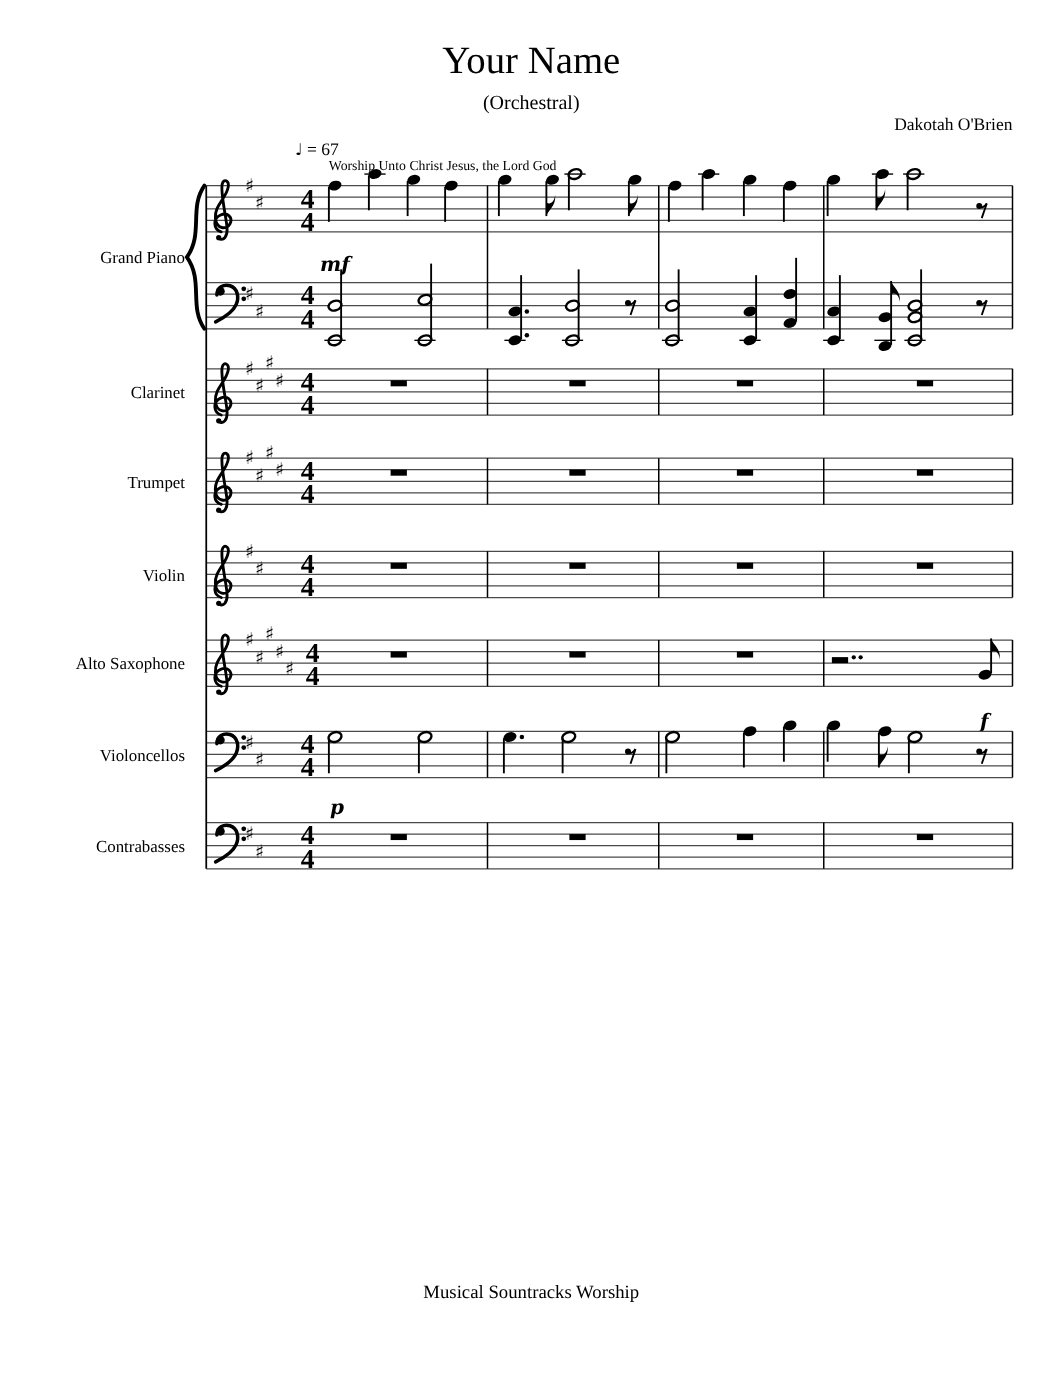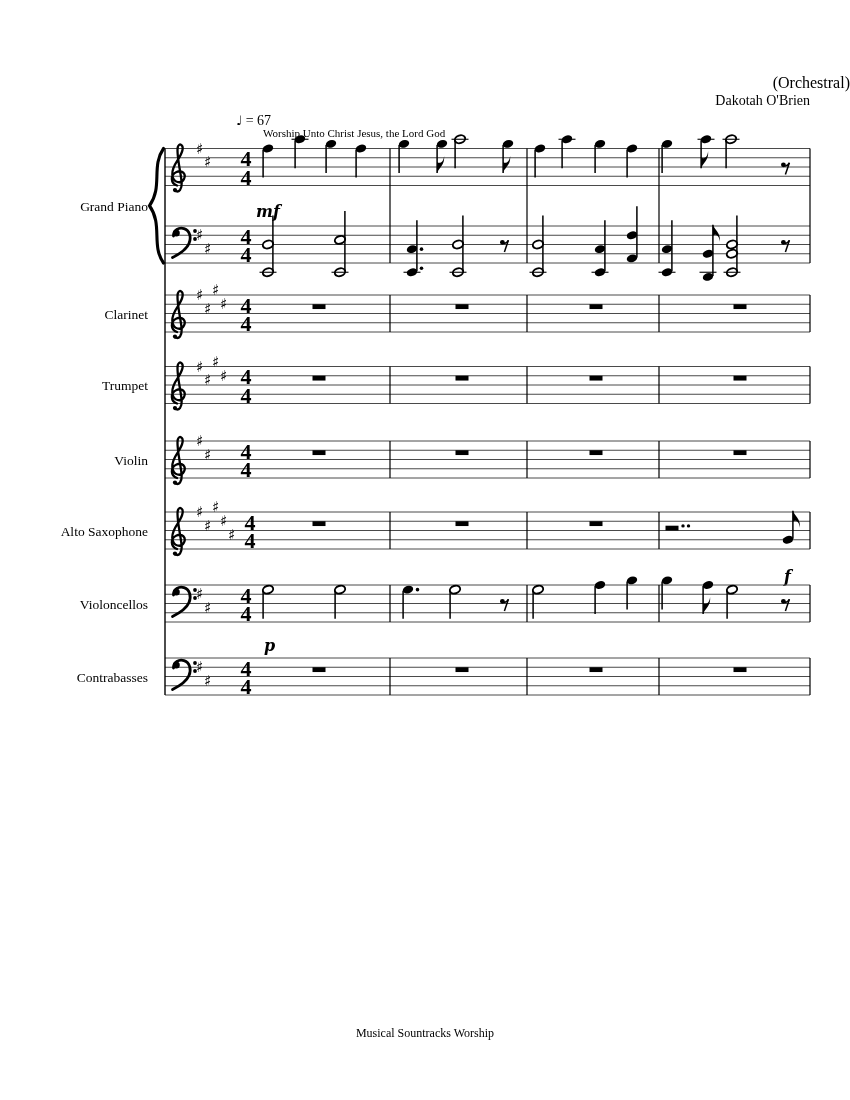--- a/index.html
+++ b/index.html
@@ -1,31 +1,32 @@
 <!DOCTYPE html>
 <html><head>
 <meta charset="utf-8">
 <style>
   html,body{margin:0;padding:0;background:#e8e8e8;}
   .page{position:relative;width:850px;height:1100px;background:#ffffff;overflow:hidden;
         font-family:"Liberation Serif", serif;color:#000;}
   .abs{position:absolute;text-align:right;}
   .title{left:0;top:30px;width:100%;text-align:center;font-size:31px;}
-  .subtitle{left:0;top:74px;width:100%;text-align:right;font-size:16px;}
+  .subtitle{left:0;top:74px;width:100%;text-align:center;font-size:16px;}
   .composer{right:40px;top:93px;font-size:14px;}
   .tempo{left:236px;top:113px;font-size:14px;font-weight:normal;}
   .tempo .tnote{font-family:"DejaVu Sans", sans-serif;font-size:13px;}
   .systext{left:263px;top:127px;font-size:11px;}
-  .footer{left:0;top:1026px;width:100%;text-align:center;font-size:12px;font-family:Liberation Serif, serif;}
+  .footer{left:0;top:1026px;width:100%;text-align:center;font-size:15px;font-family:Liberation Serif, serif;}
   svg{position:absolute;left:0;top:0;}
 </style>
 </head>
 <body>
 
 <div class="page">
+  <div class="abs title">Your Name</div>
   <div class="abs subtitle">(Orchestral)</div>
   <div class="abs composer">Dakotah O'Brien</div>
   <div class="abs tempo">
     <span class="tnote">♩</span>
     <span>= 67</span>
   </div>
   <div class="abs systext">Worship Unto Christ Jesus, the Lord God</div>
   <svg id="score" width="850" height="1100" viewBox="0 0 850 1100">
       <g>
         <line x1="165" x2="810" y1="148.5" y2="148.5" stroke="#4a4a4a" stroke-width="1"></line>

